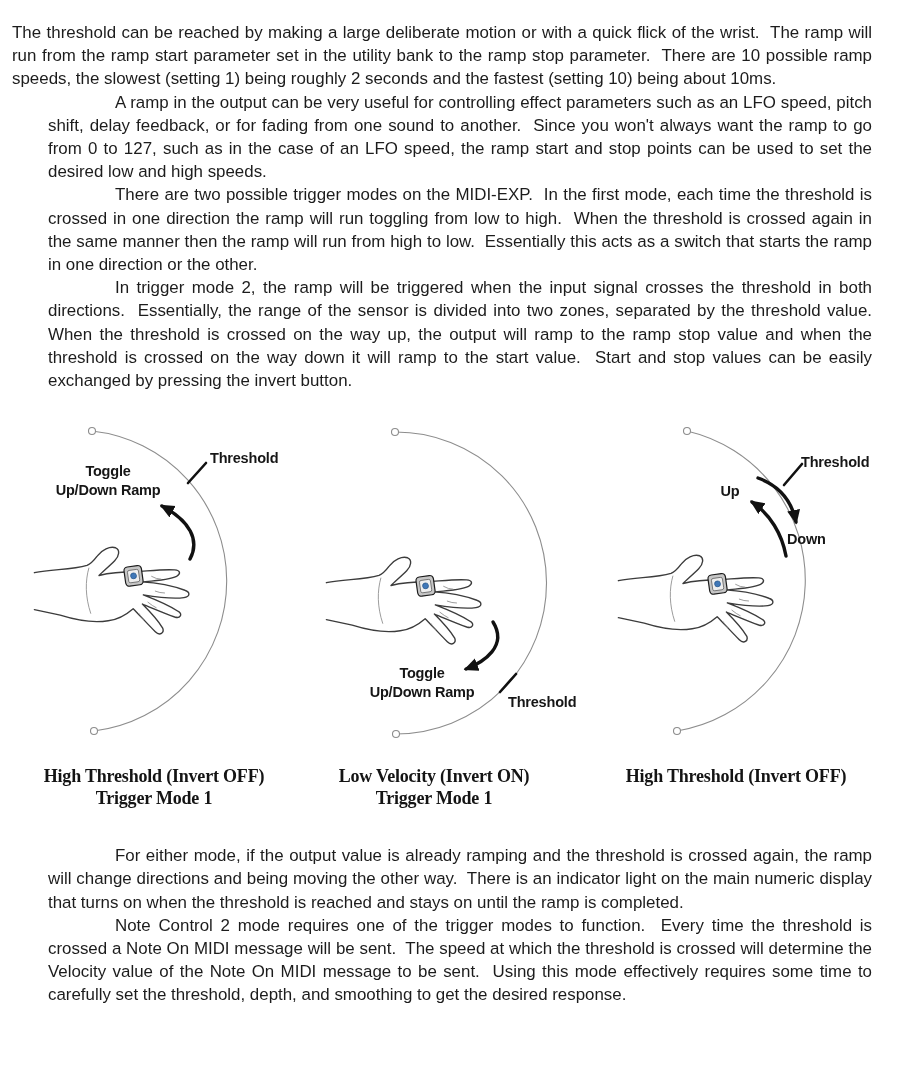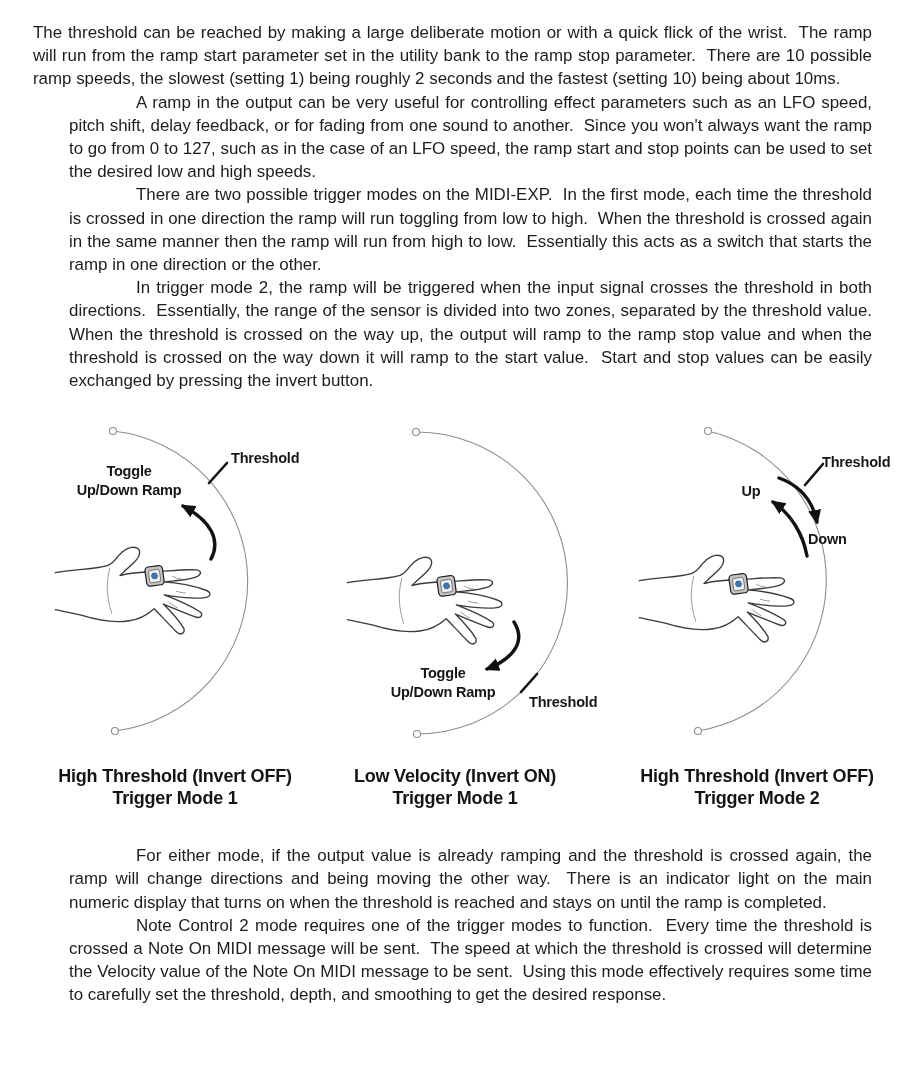--- a/index.html
+++ b/index.html
@@ -2,21 +2,21 @@
 <html style="--ink: #1c1c1c; --ring-blue: #4178b8;"><head>
 <meta charset="utf-8">
 <style>
   :root { --ink:#1c1c1c; --ring-blue:#4178b8; }
   html,body { margin:0; padding:0; }
   body {
     width:899px; height:1080px; overflow:hidden;
     background:#ffffff; color:var(--ink);
     font-family:"Liberation Sans", sans-serif;
   }
-  .page { padding:21px 27px 0 33px; }
+  .page { padding:21px 27px 0 12px; }
 
   
   .text-block p {
     margin:0;
     font-size:16.9px;
     line-height:23.2px;
     text-align:justify;
     white-space:pre-wrap;
     color:var(--ink);
   }
@@ -45,20 +45,21 @@
   .ring-inner   { fill:#efefef; stroke:#5a5a5a; stroke-width:0.8; }
   .ring-dot     { fill:var(--ring-blue); stroke:#1d4f86; stroke-width:0.7; }
 
   
   .captions { position:relative; left:-28px; width:899px; height:52px; margin-top:12px; }
   .caption {
     position:absolute; top:0; width:284px;
     text-align:center; font-weight:bold;
     font-size:18px; line-height:21.5px; letter-spacing:-0.2px;
     color:#141414;
+    font-family:Liberation Serif, serif;
   }
   .caption-1 { left:28px; }
   .caption-2 { left:308px; }
   .caption-3 { left:610px; }
 </style>
 </head>
 <body>
 
 <svg width="0" height="0" style="position:absolute" aria-hidden="true">
   <defs>
@@ -131,21 +132,20 @@
     <div class="caption caption-1">
       <div>High Threshold (Invert OFF)</div>
       <div>Trigger Mode 1</div>
     </div>
     <div class="caption caption-2">
       <div>Low Velocity (Invert ON)</div>
       <div>Trigger Mode 1</div>
     </div>
     <div class="caption caption-3">
       <div>High Threshold (Invert OFF)</div>
-      <div>Trigger Mode 2</div>
     </div>
   </section>
 
   <section class="text-block bottom">
     <p class="indent">For either mode, if the output value is already ramping and the threshold is crossed again, the ramp will change directions and being moving the other way.  There is an indicator light on the main numeric display that turns on when the threshold is reached and stays on until the ramp is completed.</p>
     <p class="indent">Note Control 2 mode requires one of the trigger modes to function.  Every time the threshold is crossed a Note On MIDI message will be sent.  The speed at which the threshold is crossed will determine the Velocity value of the Note On MIDI message to be sent.  Using this mode effectively requires some time to carefully set the threshold, depth, and smoothing to get the desired response.</p>
   </section>
 
 </div>
 

